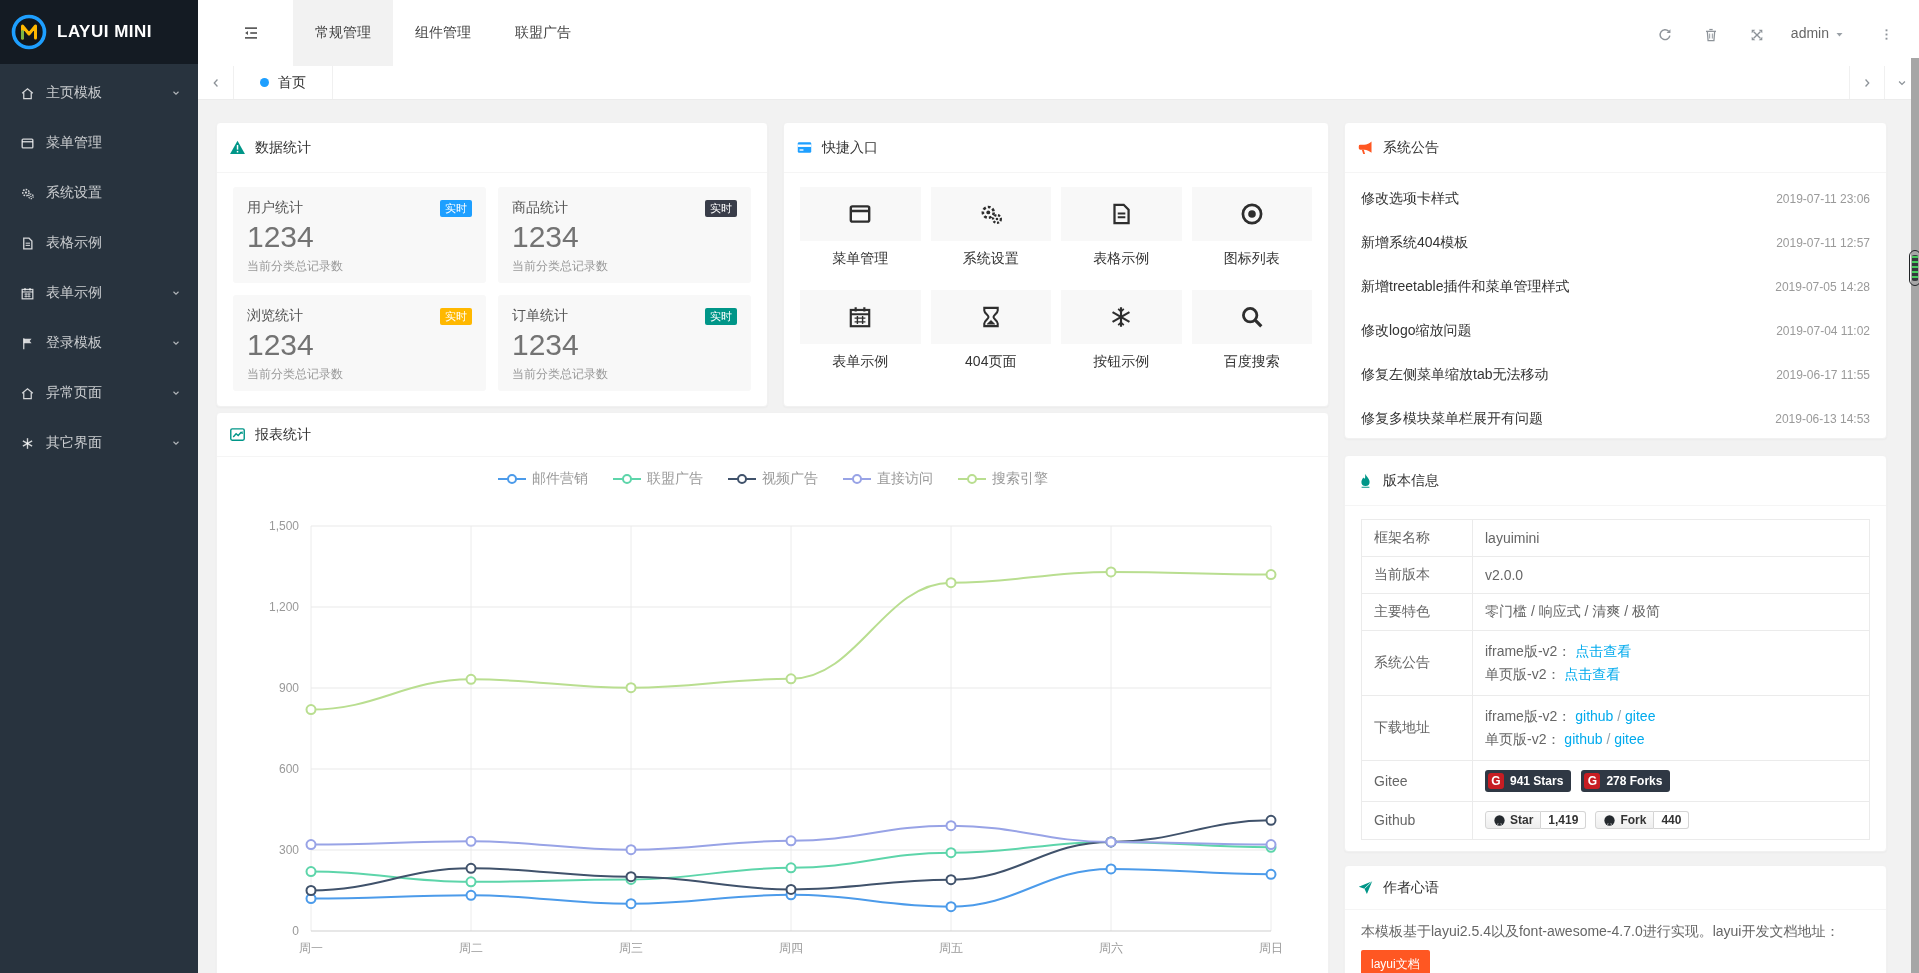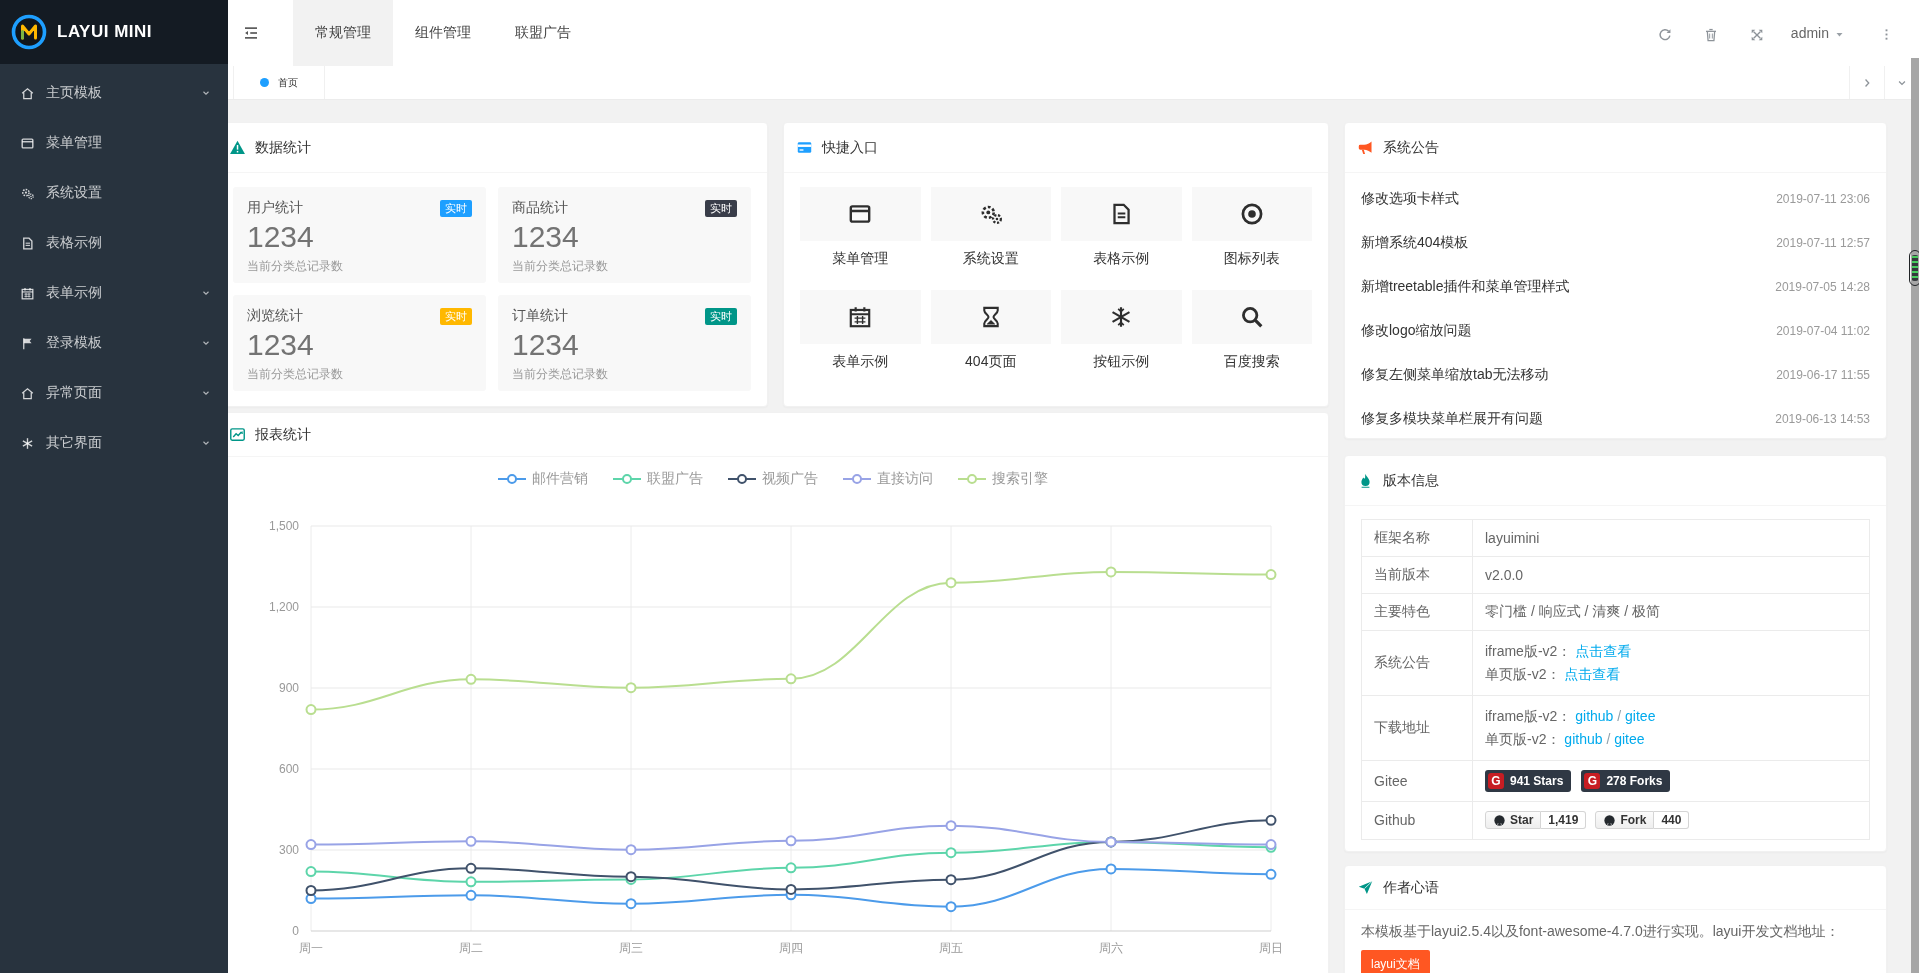--- a/index.html
+++ b/index.html
@@ -1,20 +1,20 @@
 <!DOCTYPE html>
 <html><head>
 <meta charset="utf-8">
 <style>
   html,body{margin:0;padding:0;background:#d8dcdf;}
   .stage{position:relative;width:1919px;height:973px;overflow:hidden;background:#f2f2f2;
          font-family:"Liberation Sans","DejaVu Sans",sans-serif;-webkit-font-smoothing:antialiased;}
   .ic{display:inline-block;vertical-align:middle;}
   
-  .sidebar{position:absolute;left:0;top:0;width:228px;height:973px;background:#28333e;z-index:5;}
+  .sidebar{position:absolute;left:0;top:0;width:198px;height:973px;background:#28333e;z-index:5;}
   .logo{height:64px;background:#141b23;display:flex;align-items:center;padding:0 10px;}
   .logo-text{color:#fff;font-weight:bold;font-size:17px;letter-spacing:.5px;margin-left:9px;white-space:nowrap;}
   .side-menu{padding-top:4px;}
   .side-item{height:50px;display:flex;align-items:center;padding:0 16px 0 20px;color:rgba(255,255,255,.75);
              font-size:14px;cursor:pointer;}
   .side-item .ic{width:15px;height:15px;flex:none;color:rgba(255,255,255,.8);}
   .side-label{margin-left:11px;flex:1;white-space:nowrap;}
   .side-item .arrow{width:12px;height:12px;color:rgba(255,255,255,.65);}
   
   .header{position:absolute;left:198px;top:0;right:0;height:66px;background:#fff;
@@ -33,21 +33,21 @@
   .dots{margin-left:34px;width:14px;height:16px;color:#8d9399;cursor:pointer;}
   .dots .ic{width:15px;height:15px;}
   
   .tabbar{position:absolute;left:198px;top:66px;right:0;height:33px;background:#fff;
           border-bottom:1px solid #ececec;display:flex;z-index:4;}
   .tab-arrow{width:35px;display:flex;align-items:center;justify-content:center;color:#8d9399;cursor:pointer;}
   .tab-arrow .ic{width:14px;height:14px;}
   .tab-arrow.l{border-right:1px solid #f0f0f0;}
   .tab-arrow.r{border-left:1px solid #f0f0f0;width:34px;}
   .tab{display:flex;align-items:center;gap:9px;padding:0 26px;border-right:1px solid #f0f0f0;
-       font-size:10px;color:#333;cursor:pointer;}
+       font-size:14px;color:#333;cursor:pointer;}
   .tab-dot{width:9px;height:9px;border-radius:50%;background:#1E9FFF;}
   .tab-right{margin-left:auto;display:flex;}
   
   .card{position:absolute;background:#fff;border:1px solid #f1f1f1;border-radius:4px;overflow:hidden;
         box-shadow:0 1px 2px rgba(0,0,0,.03);}
   .card-head{height:49px;display:flex;align-items:center;padding:0 12px;border-bottom:1px solid #f5f5f5;
              font-size:14px;color:#333;}
   .card-head .ic{width:17px;height:17px;margin-right:9px;}
   .card-head.sm{height:43px;}
   #card-stats{left:216px;top:122px;width:550px;height:283px;}

